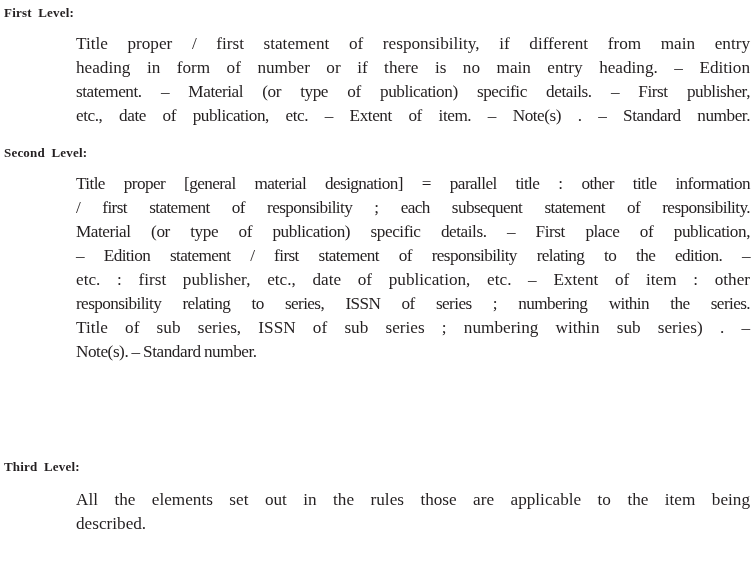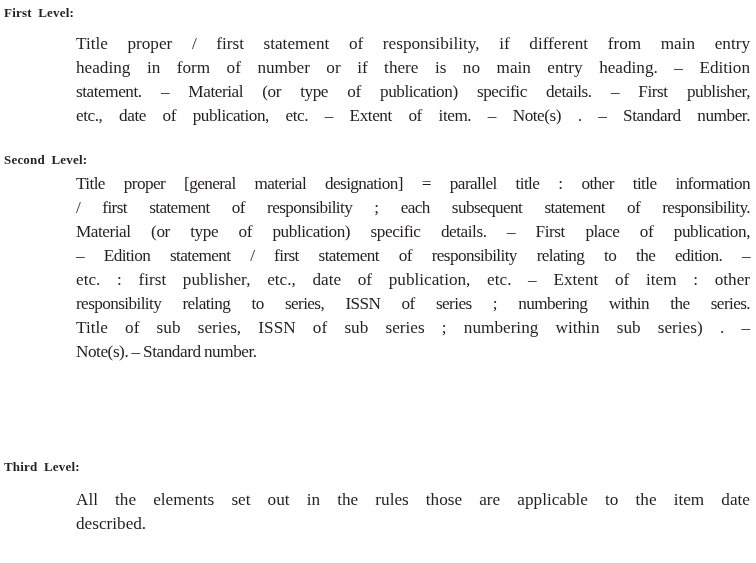--- a/index.html
+++ b/index.html
@@ -62,31 +62,31 @@
 <div class="page">
 
   <h2 class="section-heading" style="top:3px;">First Level:</h2>
   <div class="section-body" style="top:32px;">
     <span class="line normal">Title proper / first statement of responsibility, if different from main entry</span>
     <span class="line normal">heading in form of number or if there is no main entry heading. – Edition</span>
     <span class="line tight">statement. – Material (or type of publication) specific details. – First publisher,</span>
     <span class="line tight">etc., date of publication, etc. – Extent of item. – Note(s) . – Standard number.</span>
   </div>
 
-  <h2 class="section-heading" style="top:150px;">Second Level:</h2>
+  <h2 class="section-heading" style="top:143px;">Second Level:</h2>
   <div class="section-body" style="top:172px;">
     <span class="line tighter">Title proper [general material designation] = parallel title : other title information</span>
     <span class="line tighter">/ first statement of responsibility ; each subsequent statement of responsibility.</span>
     <span class="line tight">Material (or type of publication) specific details. – First place of publication,</span>
     <span class="line tighter">– Edition statement / first statement of responsibility relating to the edition. –</span>
     <span class="line normal">etc. : first publisher, etc., date of publication, etc. – Extent of item : other</span>
     <span class="line tighter">responsibility relating to series, ISSN of series ; numbering within the series.</span>
     <span class="line normal">Title of sub series, ISSN of sub series ; numbering within sub series) . –</span>
     <span class="line last tight">Note(s). – Standard number.</span>
   </div>
 
   <h2 class="section-heading" style="top:457px;text-align:center;">Third Level:</h2>
   <div class="section-body" style="top:488px;">
-    <span class="line normal">All the elements set out in the rules those are applicable to the item date</span>
+    <span class="line normal">All the elements set out in the rules those are applicable to the item being</span>
     <span class="line last normal">described.</span>
   </div>
 
 </div>
 
 </body></html>

